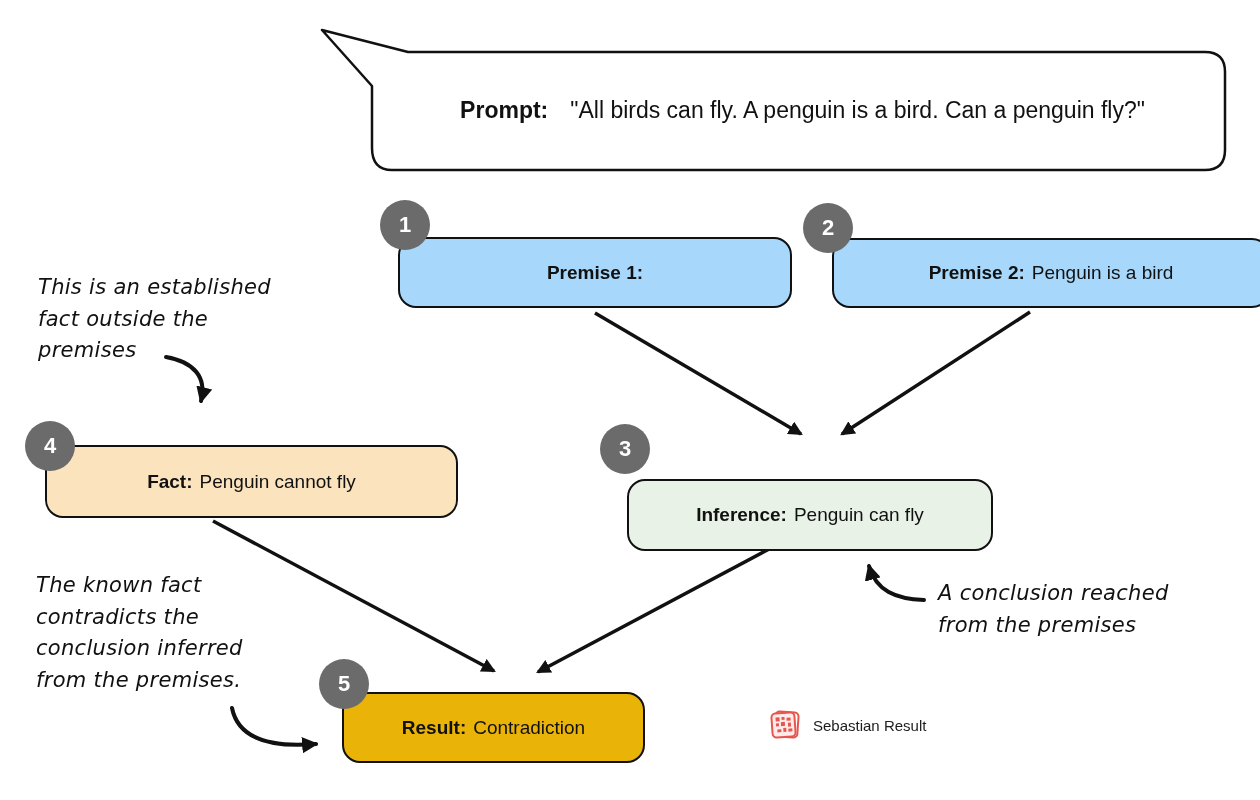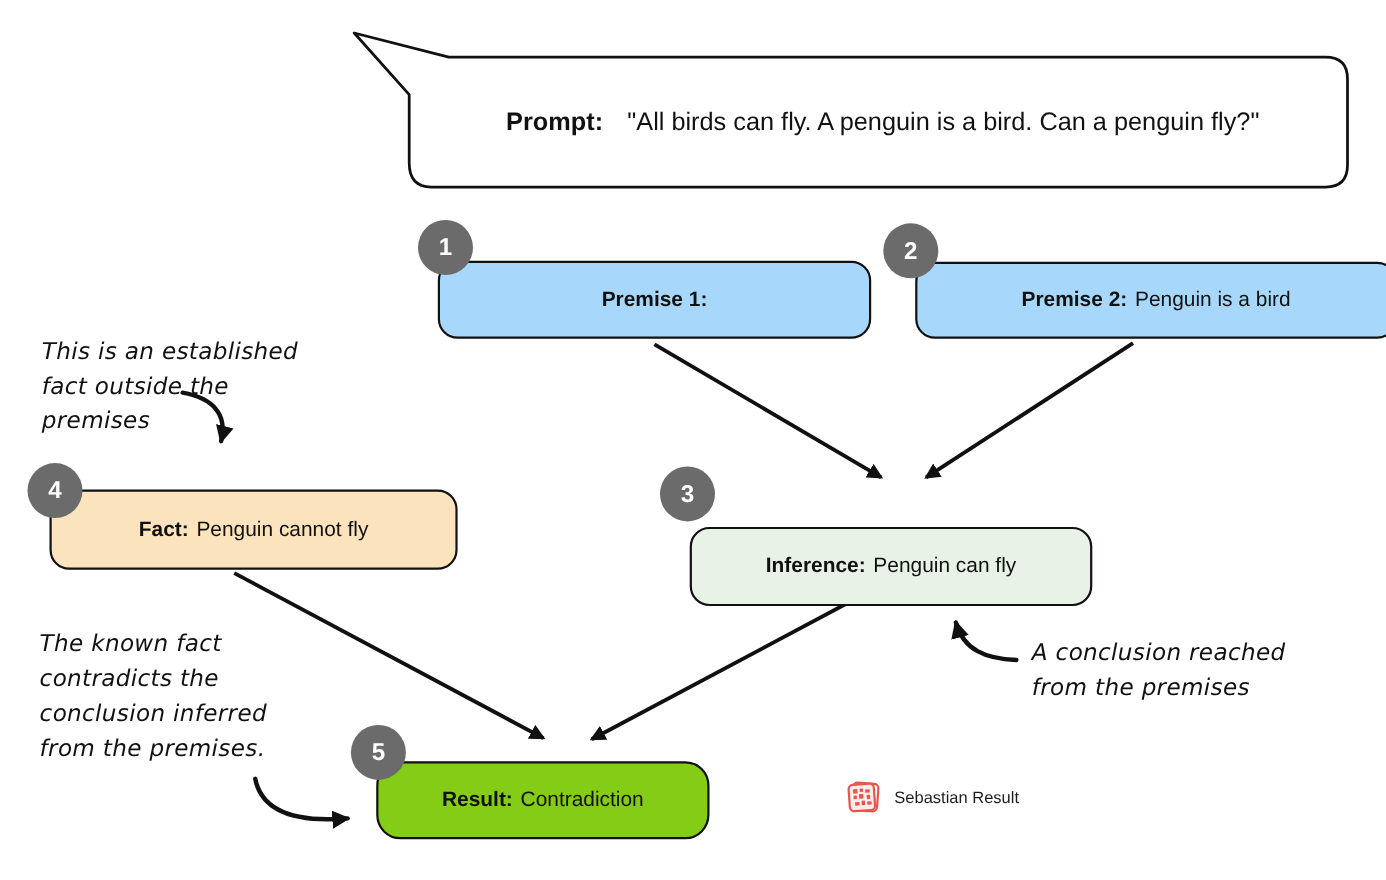--- a/index.html
+++ b/index.html
@@ -21,41 +21,41 @@
   
   .node{
     position:absolute;display:flex;align-items:center;justify-content:center;gap:7px;
     border:2.5px solid #111;border-radius:18px;font-size:19px;color:#111;white-space:nowrap;
     box-sizing:border-box;
   }
   .node .lbl{font-weight:bold;}
   #node-premise1{left:398px;top:237px;width:394px;height:71px;background:#a7d8fb;}
   #node-premise2{left:832px;top:238px;width:438px;height:70px;background:#a7d8fb;}
   #node-inference{left:627px;top:447px;width:366px;height:72px;background:#e8f2e6;margin-top:32px;}
-  #node-fact{left:45px;top:445px;width:371px;height:73px;background:#fae3bd;}
-  #node-result{left:342px;top:692px;width:303px;height:71px;background:#84cc16;border-radius:22px;}
+  #node-fact{left:45px;top:445px;width:413px;height:73px;background:#fae3bd;}
+  #node-result{left:342px;top:692px;width:303px;height:71px;background:#eab308;}
 
   
   .badge{
     position:absolute;width:50px;height:50px;border-radius:50%;background:#6b6b6b;
     color:#fff;font-weight:bold;font-size:22px;display:flex;align-items:center;justify-content:center;
     z-index:5;
   }
   #badge-1{left:380px;top:200px;}
   #badge-2{left:803px;top:203px;}
   #badge-3{left:600px;top:424px;}
   #badge-4{left:25px;top:421px;}
   #badge-5{left:319px;top:659px;}
 
   
   .note{
     position:absolute;font-family:"DejaVu Sans",sans-serif;font-style:italic;
     font-size:21px;line-height:1.5;color:#111;white-space:pre-line;letter-spacing:.3px;
   }
-  #note-fact{left:38px;top:272px;margin-top:32px;}
+  #note-fact{left:38px;top:272px;}
   #note-result{left:36px;top:570px;}
   #note-inference{left:938px;top:578px;}
 
   
   .watermark{position:absolute;left:768px;top:708px;display:flex;align-items:center;gap:11px;}
   .watermark .name{font-size:15px;color:#1c1c1c;}
 </style>
 </head>
 <body>
 

